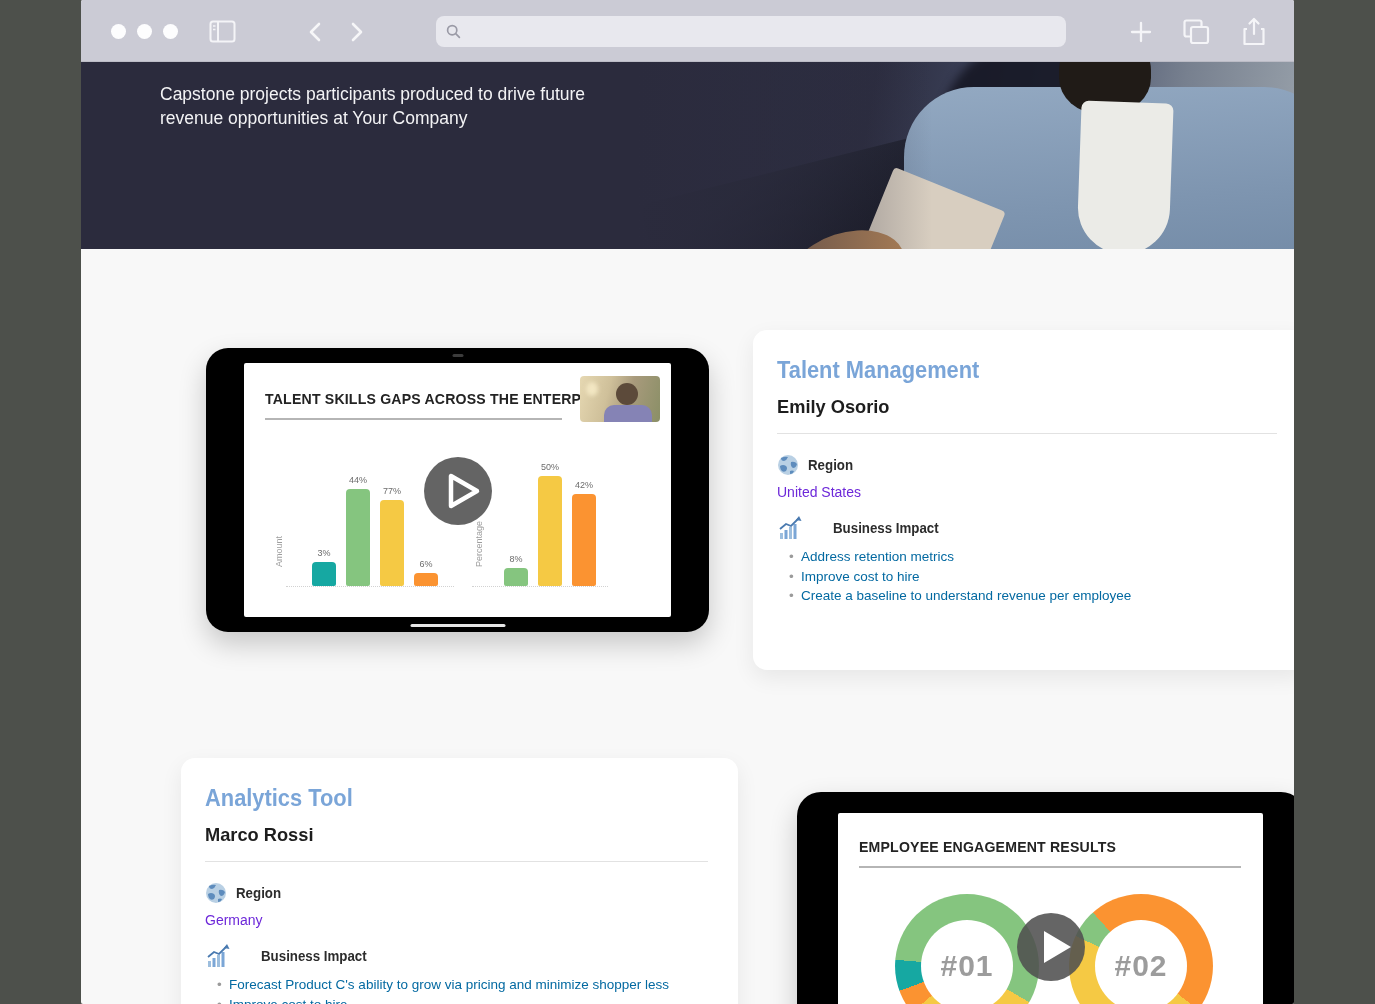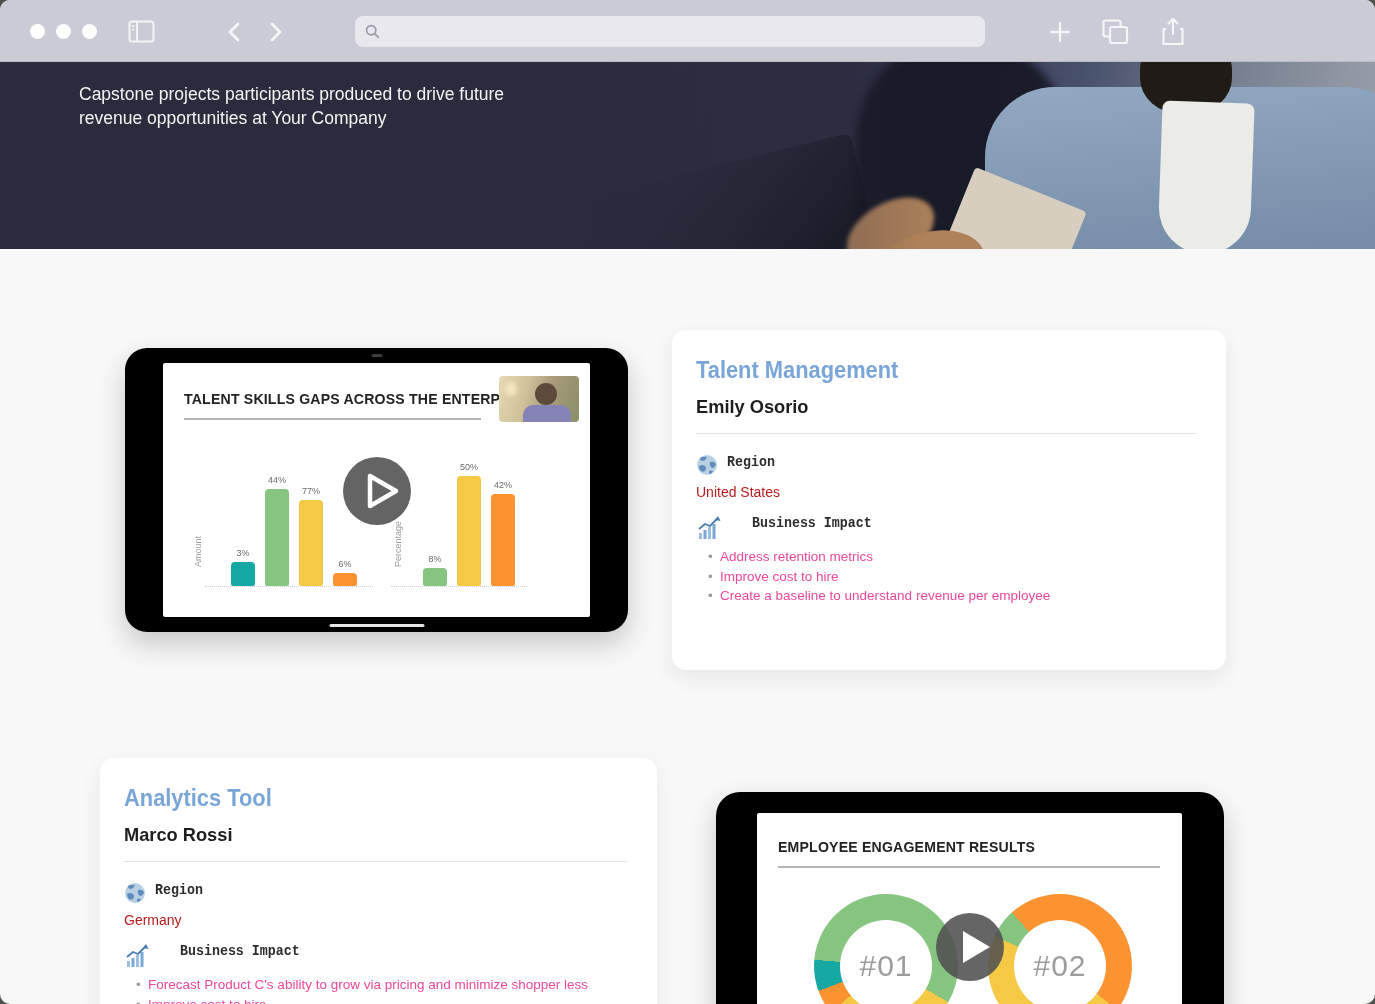--- a/index.html
+++ b/index.html
@@ -1,17 +1,17 @@
 <!DOCTYPE html>
 <html><head>
 <meta charset="utf-8">
 <style>
   html,body{margin:0;padding:0;background:#4d504b;font-family:"Liberation Sans",sans-serif;}
   *{box-sizing:border-box;}
-  .window{position:relative;width:1375px;height:1004px;margin:0 auto;border-radius:10px;overflow:hidden;background:#f8f8f8;}
+  .window{position:relative;width:1213px;height:1004px;margin:0 auto;border-radius:2px;overflow:hidden;background:#f8f8f8;}
 
   
   .chrome{position:absolute;left:0;top:0;width:100%;height:62px;background:#cbcbd5;border-bottom:1px solid #bcbcc6;}
   .dot{position:absolute;top:24px;width:15px;height:15px;border-radius:50%;background:#fdfdfe;}
   .chrome svg{position:absolute;}
   .search{position:absolute;left:355px;top:16px;width:630px;height:31px;border-radius:8px;background:#e8e8ee;display:flex;align-items:center;padding-left:10px;}
   .search input{border:none;outline:none;background:transparent;flex:1;font-size:13px;color:#555;height:100%;}
 
   
   .hero{position:absolute;left:0;top:62px;width:100%;height:187px;background:#2b2b3d;overflow:hidden;}
@@ -57,37 +57,37 @@
   .play{position:absolute;width:68px;height:68px;border-radius:50%;background:rgba(88,88,88,.93);display:flex;align-items:center;justify-content:center;cursor:pointer;}
   #play1{left:180px;top:94px;}
   #play2{left:179px;top:100px;background:rgba(80,80,80,.88);}
 
   #tablet2{left:716px;top:792px;width:508px;height:300px;border-radius:24px;}
   #tablet2 .screen{left:41px;top:21px;width:425px;height:270px;}
   #tablet2 .slide-title{top:25px;}
   #tablet2 .slide-rule{top:53px;width:382px;}
   .donut{position:absolute;width:144px;height:144px;border-radius:50%;}
   .donut .hole{position:absolute;inset:26px;background:#fff;border-radius:50%;display:flex;align-items:center;justify-content:center;}
-  .donut .hole span{font-size:30px;font-weight:400;color:#9c9c9c;letter-spacing:1px;}
+  .donut .hole span{font-size:30px;font-weight:700;color:#9c9c9c;letter-spacing:1px;}
   #donut1{left:57px;top:81px;}
   #donut2{left:231px;top:81px;}
 
   
   .infocard{position:absolute;background:#fff;border-radius:14px;box-shadow:0 8px 22px rgba(0,0,0,.07);padding:27px 30px 0 24px;}
   #card1{left:672px;top:330px;width:554px;height:340px;}
   #card2{left:100px;top:758px;width:557px;height:300px;}
   .category{margin:0;font-size:23px;font-weight:700;color:#7aa5d8;transform:scaleX(.95);transform-origin:left;}
   .pname{margin:12px 0 0 0;font-size:19px;font-weight:700;color:#1d1d1d;transform:scaleX(.96);transform-origin:left;}
   .infocard hr{border:none;border-top:1px solid #e2e2e2;margin:15px 0 0 0;}
-  .row{display:flex;gap:9px;margin-top:20px;font-family:Liberation Mono, monospace;}
+  .row{display:flex;align-items:center;gap:9px;margin-top:20px;}
   .row.impact{margin-top:15px;gap:30px;}
   .rowlabel{font-size:14px;font-weight:700;color:#2c2c2c;transform:scaleX(.95);transform-origin:left;}
-  .value{margin-top:8px;font-size:14px;color:#b91c1c;}
+  .value{margin-top:8px;font-size:14px;color:#6d28d9;}
   ul.impacts{margin:7px 0 0 0;padding:0 0 0 12px;list-style:none;}
-  ul.impacts li{position:relative;padding-left:12px;margin-bottom:2px;font-size:13.5px;line-height:17.5px;color:#ec4899;}
+  ul.impacts li{position:relative;padding-left:12px;margin-bottom:2px;font-size:13.5px;line-height:17.5px;color:#0369a1;}
   ul.impacts li::before{content:"\2022";position:absolute;left:0;top:0;color:#9b9b9b;}
 </style>
 </head>
 <body>
 
 <div class="window">
 
   <div class="chrome">
     <div class="dot" style="left:30px"></div>
     <div class="dot" style="left:56px"></div>

